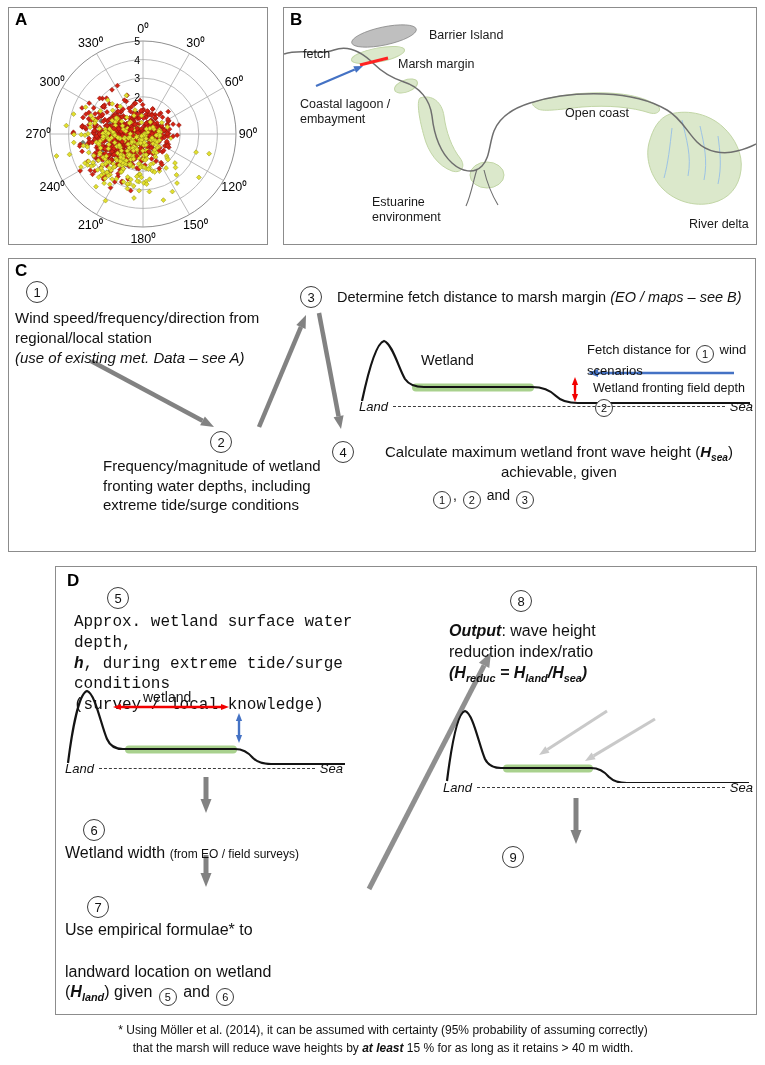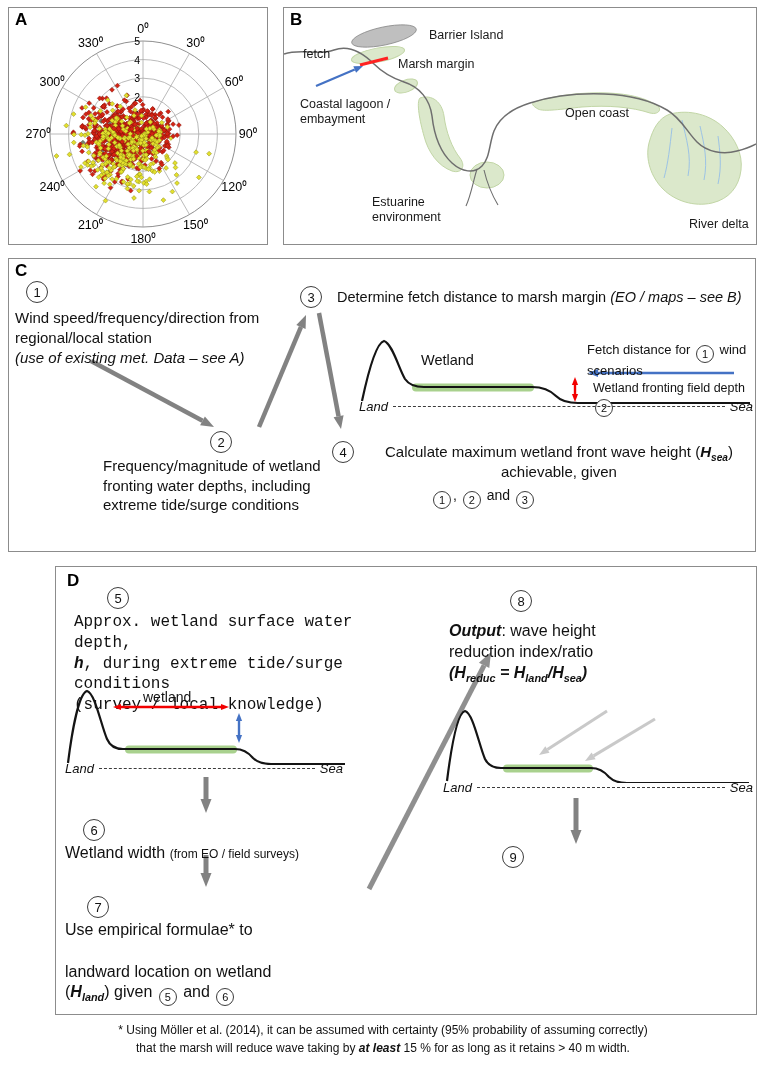--- a/index.html
+++ b/index.html
@@ -1497,17 +1497,17 @@
       <span class="dash"></span>
       <span>Sea</span>
     </div>
 
     <div class="circ" style="left:446px;top:279px;">9</div>
   </div>
 
   <div class="foot" style="left:48px;top:1021px;width:670px;">
     <div>* Using Möller et al. (2014), it can be assumed with certainty (95% probability of assuming correctly)</div>
     <div>
-      <span>that the marsh will reduce wave taking by </span><span class="bi">at least</span><span> 15 % for as long as it retains &gt; 40 m width.</span>
+      <span>that the marsh will reduce wave heights by </span><span class="bi">at least</span><span> 15 % for as long as it retains &gt; 40 m width.</span>
     </div>
   </div>
 
 </div>
 
 </body></html>

